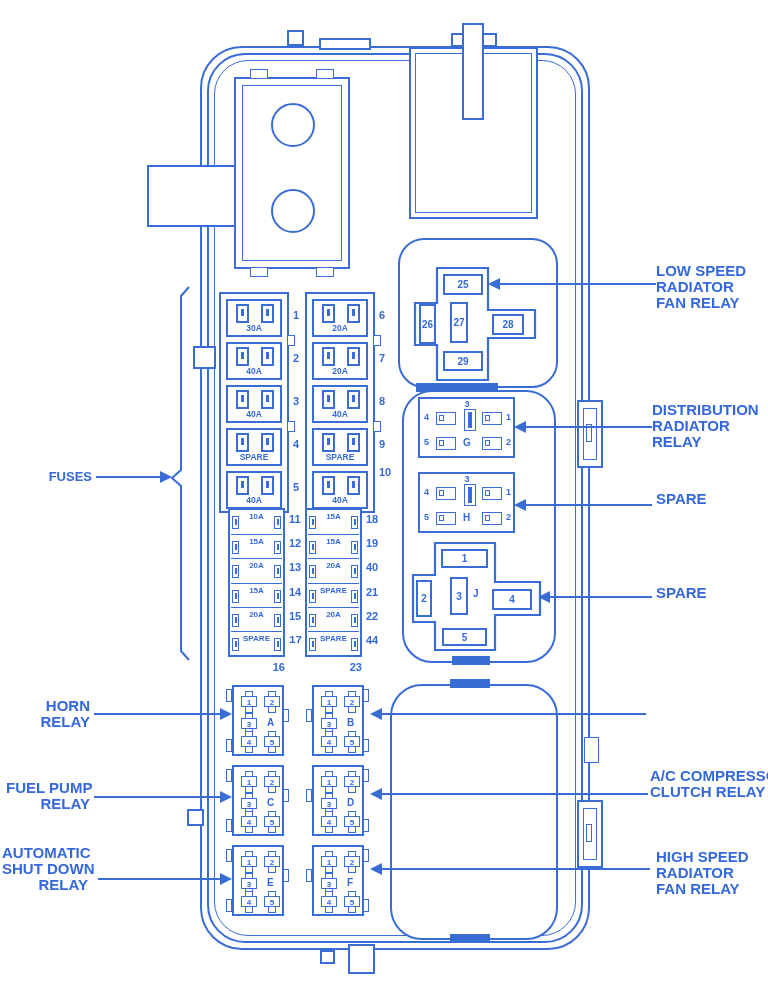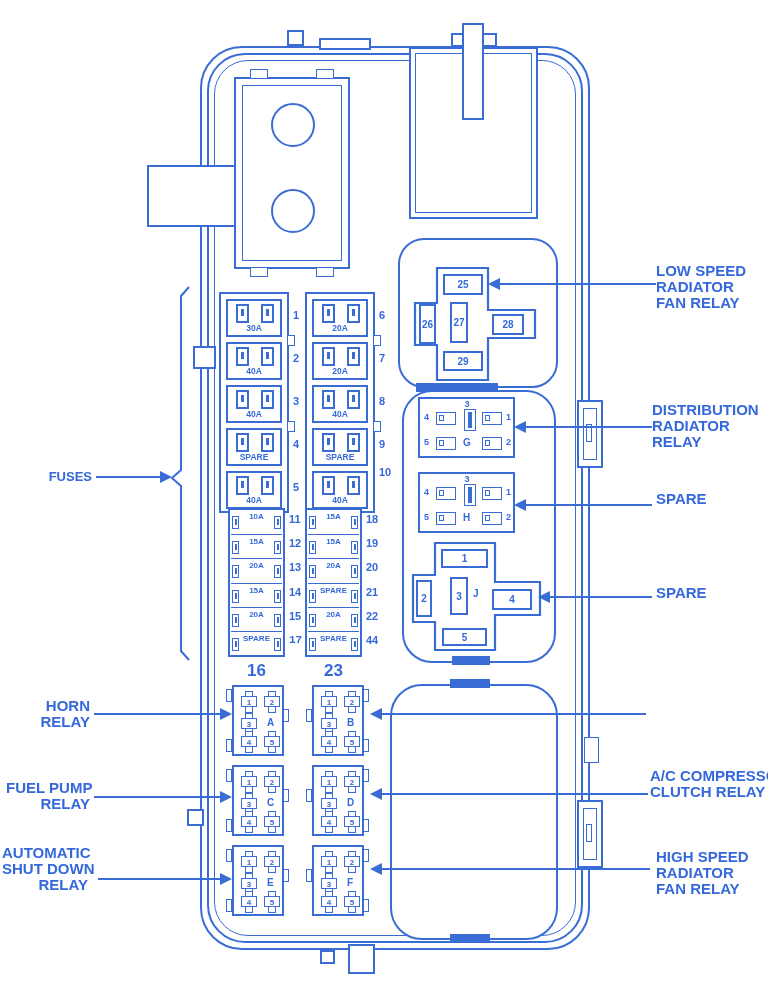--- a/index.html
+++ b/index.html
@@ -26,21 +26,21 @@
   .fcell{position:absolute;left:5px;width:56px;height:38px;border:2px solid var(--line);background:#fff}
   .famp{position:absolute;left:0;top:22px;width:100%;text-align:center;font-size:8.5px;color:var(--text)}
   .bplug{position:absolute;top:3px;width:13px;height:19px;border:2px solid var(--line);background:#fff}
   .bstem{width:3px;height:7px;background:var(--line);margin:3px auto 0}
   .fnum{position:absolute;font-size:11px;color:var(--text);width:20px}
   .sfrow{position:absolute;left:1px;width:51px;height:24px}
   .sfrow.sep{border-top:1.5px solid var(--line)}
   .samp{position:absolute;left:0;top:2px;width:100%;text-align:center;font-size:8px;color:var(--text)}
   .splg{position:absolute;top:6px;width:7px;height:13px;border:1.5px solid var(--line);background:#fff}
   .sstem{width:2px;height:6px;background:var(--line);margin:2px auto 0}
-  .footnum{position:absolute;font-size:17px;text-align:center;color:var(--text)}
+  .footnum{position:absolute;font-size:11px;text-align:right;color:var(--text)}
   
   .relaybox{position:absolute;width:52px;height:71px;border:2px solid var(--line);background:#fff}
   .rtab{position:absolute;width:6px;height:13px;border:1.5px solid var(--line);background:#fff}
   .pcross{position:absolute;width:16px;height:22px}
   .pcross .v{position:absolute;left:4px;top:0;width:8px;height:22px;border:1.5px solid var(--line);background:#fff}
   .pcross .h{position:absolute;left:0;top:5px;width:16px;height:11px;border:1.5px solid var(--line);background:#fff}
   .pcross .n{position:absolute;left:0;top:6.5px;width:16px;text-align:center;font-size:8px;line-height:9px;color:var(--text)}
   .rletter{position:absolute;font-size:10px;color:var(--text)}
   
   .minirelay{position:absolute;width:97px;height:61px;border:2px solid var(--line);background:#fff}
@@ -334,21 +334,21 @@
           <div class="splg" style="left: 1px;">
             <div class="sstem"></div>
           </div>
           <div class="splg" style="left: 43px;">
             <div class="sstem"></div>
           </div>
         </div>
       </div>
       <div class="fnum" style="left: 61px; top: 5px;">18</div>
       <div class="fnum" style="left: 61px; top: 29.2px;">19</div>
-      <div class="fnum" style="left: 61px; top: 53.4px;">20</div>
+      <div class="fnum" style="left: 61px; top: 53.4px;">40</div>
       <div class="fnum" style="left: 61px; top: 77.6px;">21</div>
       <div class="fnum" style="left: 61px; top: 101.8px;">22</div>
       <div class="fnum" style="left: 61px; top: 126px;">44</div>
       <div class="footnum" style="left: 0px; top: 153px; width: 57px;">23</div>
     </div>
 
   <svg class="layer" width="768" height="995">
     <path d="M437,268 H488 V310 H535 V338 H488 V380 H437 V345 H415 V303 H437 Z" fill="#fff" stroke="var(--line)" stroke-width="2.2"></path>
     <path d="M435,543 H495 V582 H540 V615 H495 V650 H435 V622 H413 V575 H435 Z" fill="#fff" stroke="var(--line)" stroke-width="2.2"></path>
     <polyline points="189,287 181,296 181,470 172,478 181,486 181,651 189,660" fill="none" stroke="var(--line)" stroke-width="2"></polyline>

